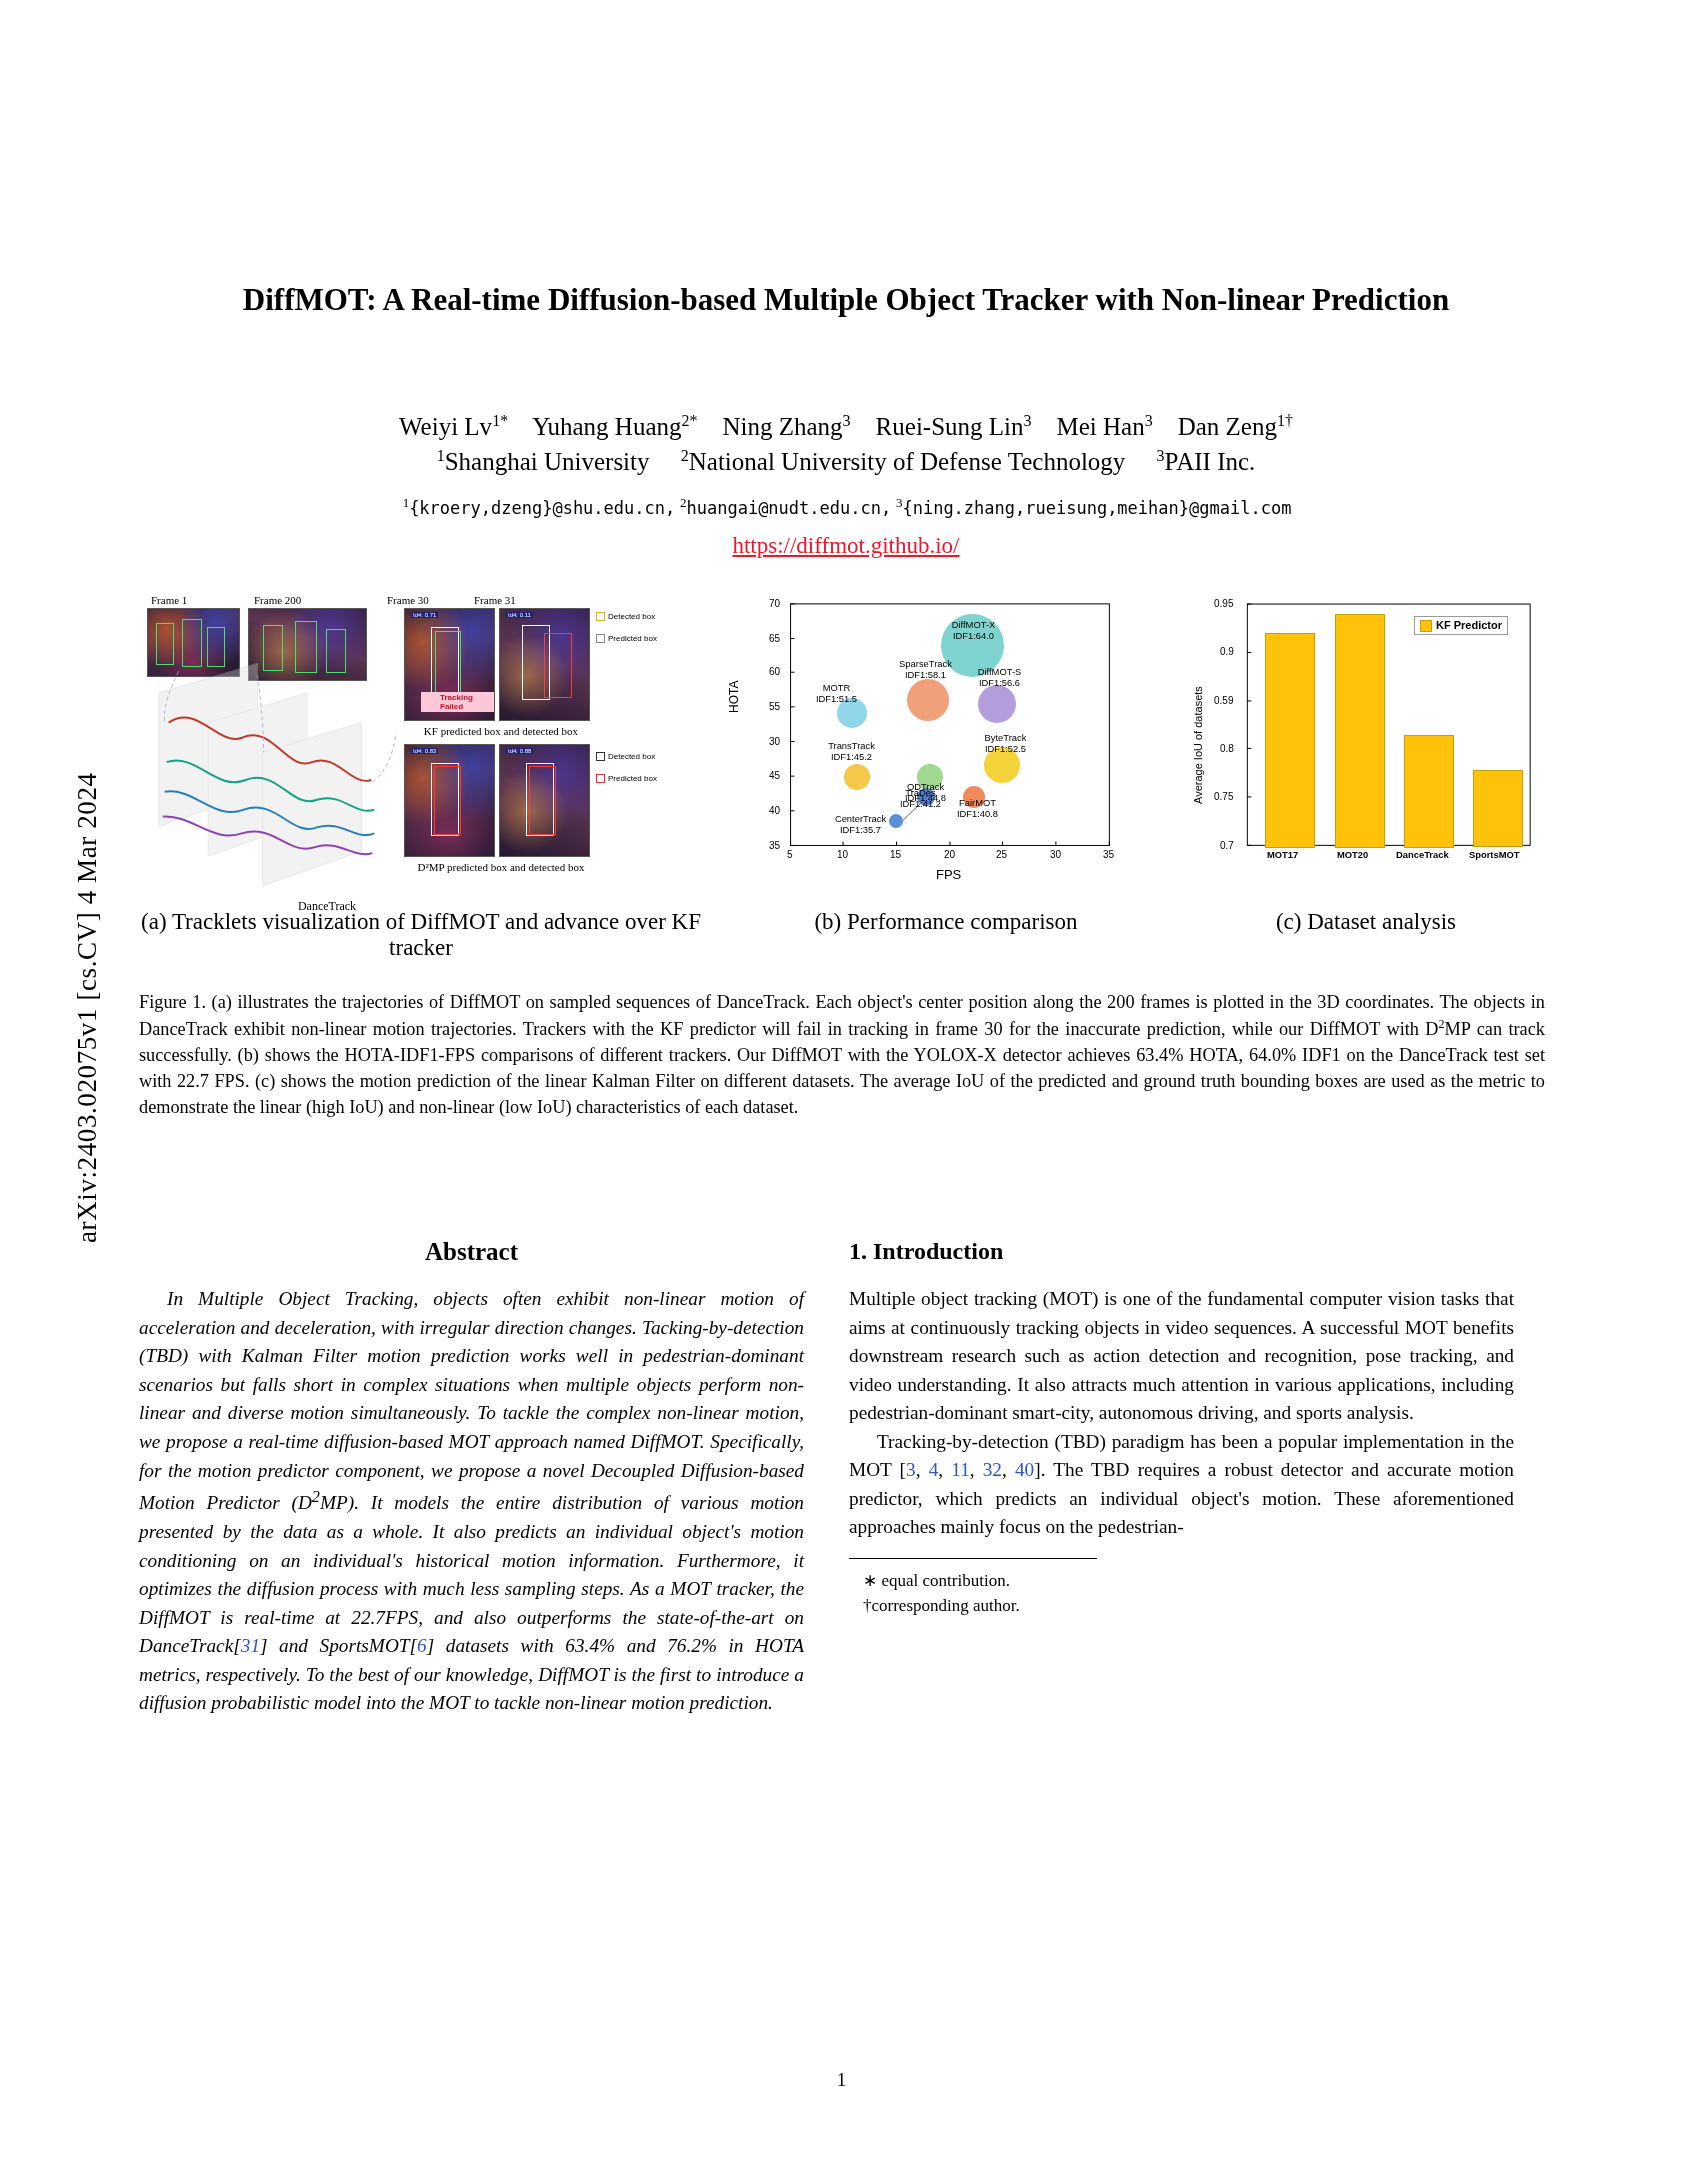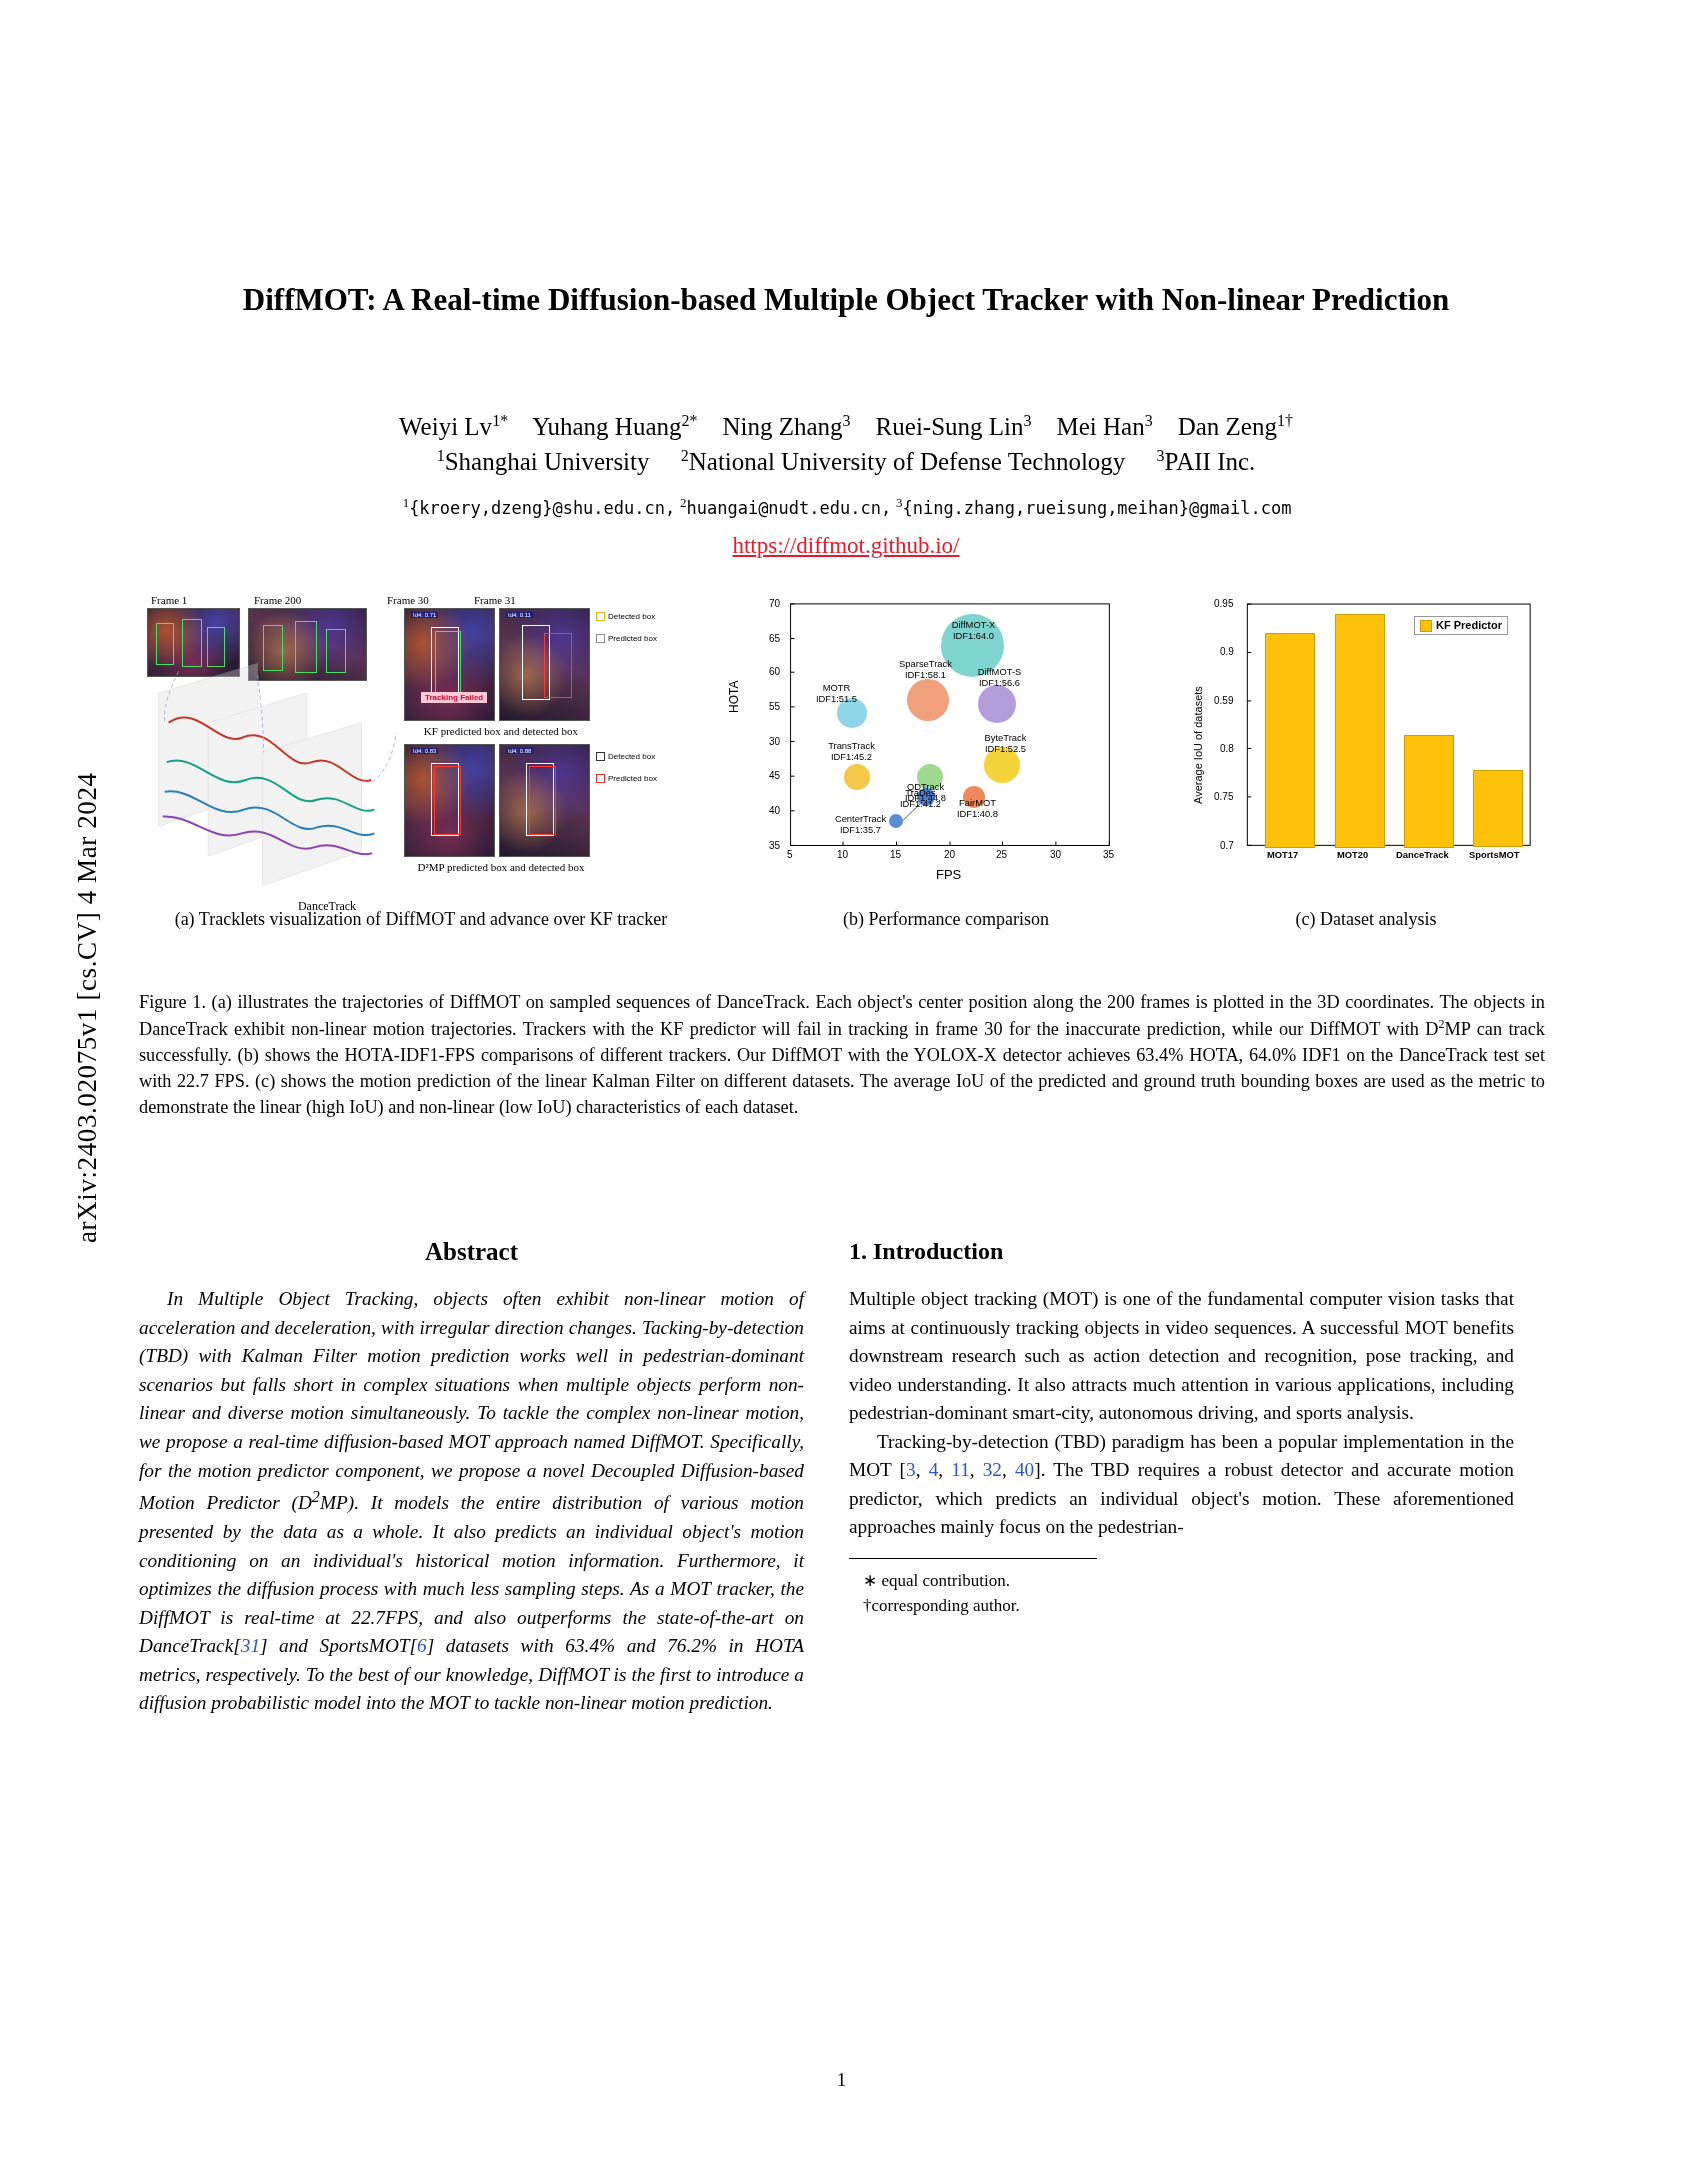--- a/index.html
+++ b/index.html
@@ -134,21 +134,21 @@
     background:#1f1f7a;
     padding:0 2px;
     font-family:"Liberation Sans", sans-serif;
     white-space: nowrap;
   }
   .fail-tag {
     position:absolute;
     font-size: 8px;
     color:#c8102e;
     background:#ffc8d8;
-    padding:1px 4px;
+    padding:1px 19px;
     font-family:"Liberation Sans", sans-serif;
     font-weight:bold;
   }
   .traj-svg { position:absolute; left:0; top:0; }
   .legend-box {
     position:absolute;
     font-size: 8px;
     font-family:"Liberation Sans", sans-serif;
   }
   .legend-sq { display:inline-block; width:7px;height:7px;border:1px solid #333; vertical-align:middle; margin-right:3px;}
@@ -159,21 +159,21 @@
     font-family:"Liberation Serif", serif;
   }
 
   
   .panelB { left: 594px; width: 426px; height: 342px; }
   
   .panelC { left: 1049px; width: 356px; height: 342px; }
 
   .panel-caption {
     position: absolute;
-    font-size: 18px;
+    font-size: 23px;
     text-align: center;
     font-family: "Liberation Serif", serif;
   }
 
   
   .fig-caption {
     position: absolute;
     left: 139px;
     top: 990px;
     width: 1406px;

